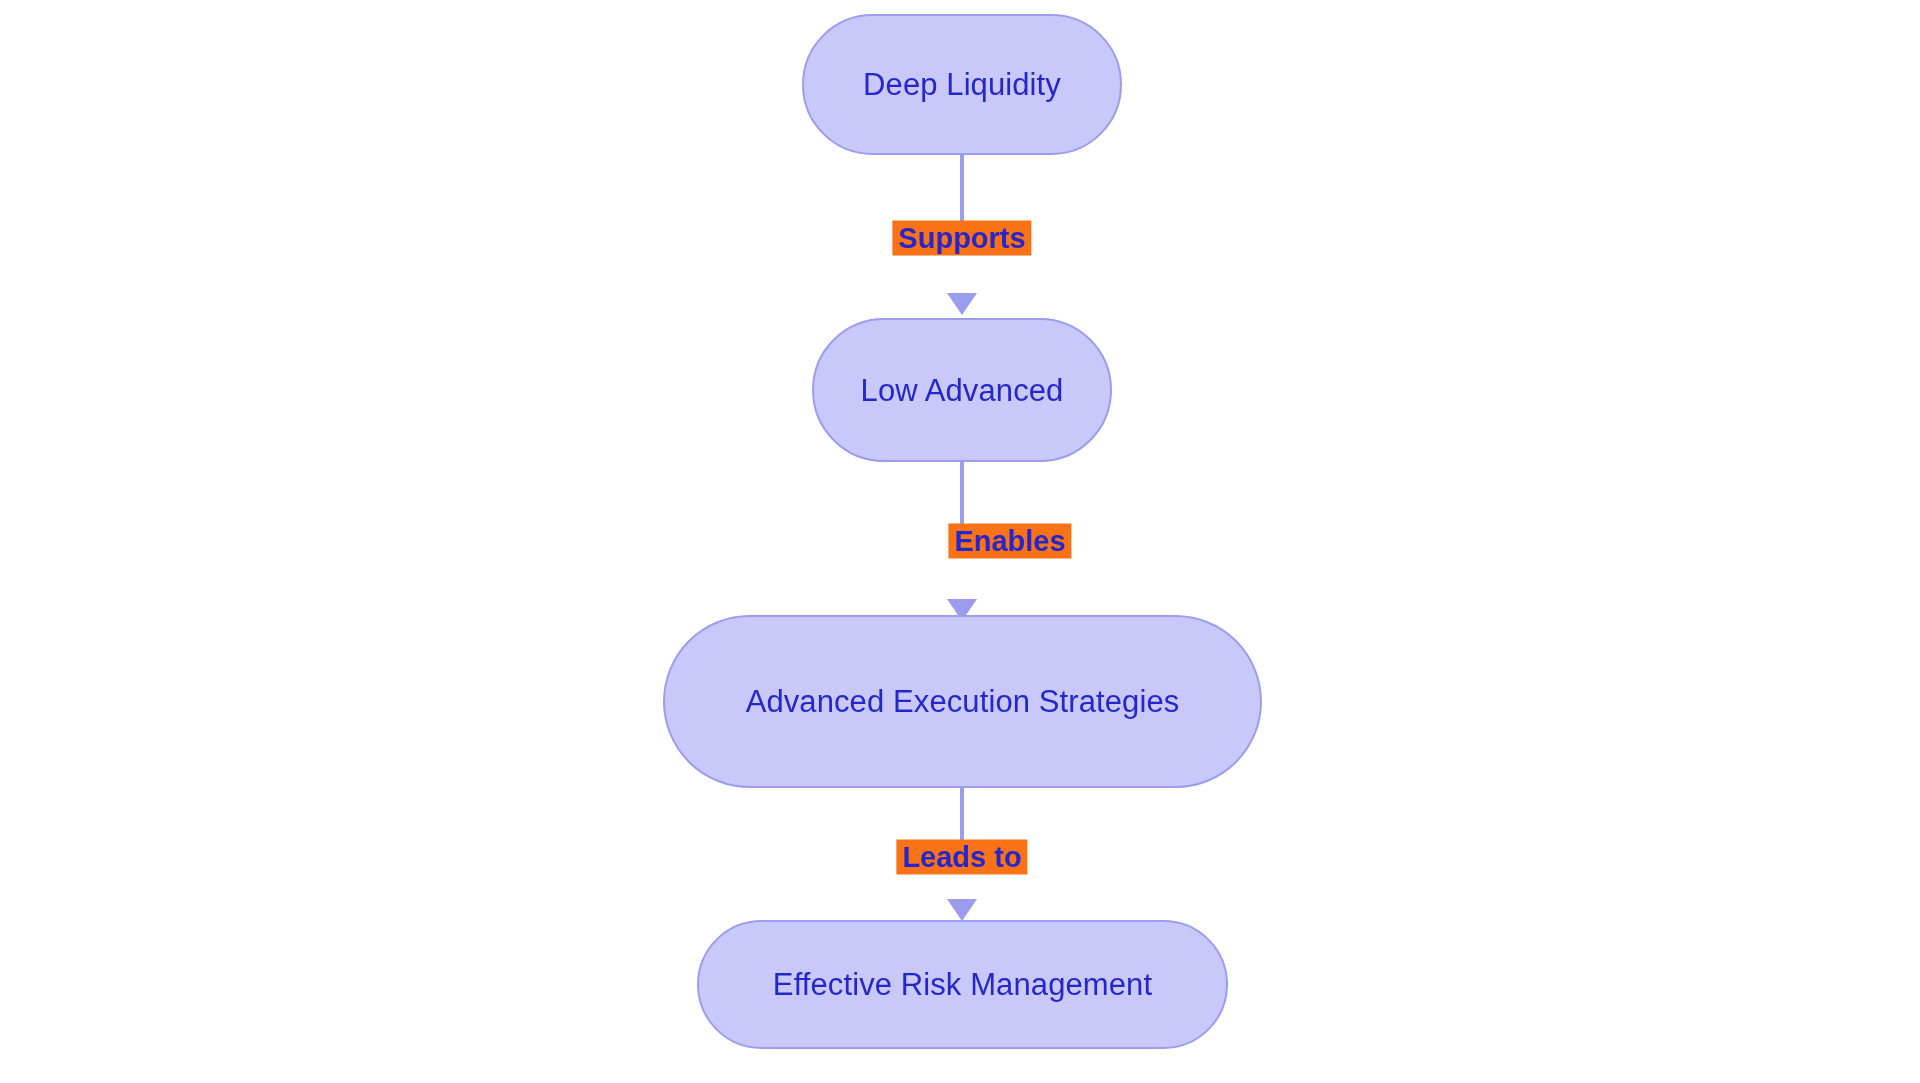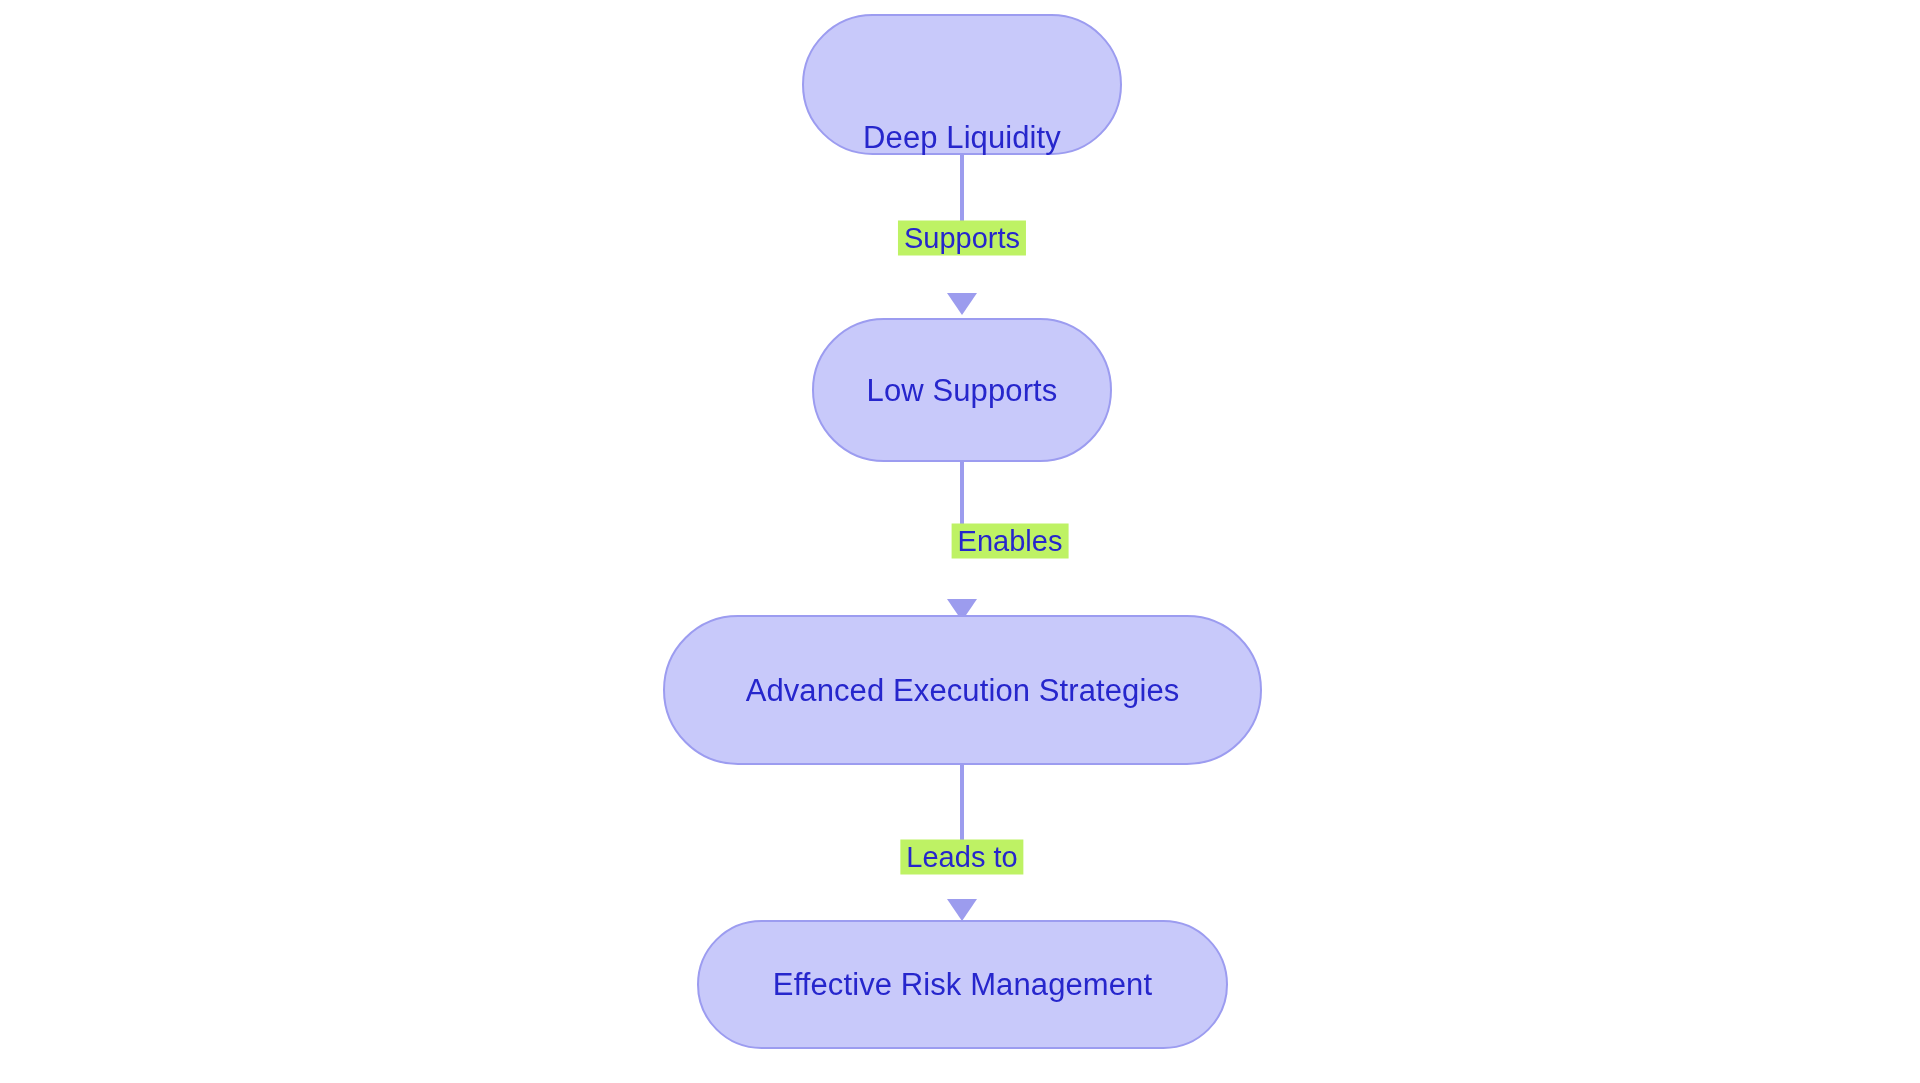--- a/index.html
+++ b/index.html
@@ -37,23 +37,23 @@
     color: #2626cc;
     font-family: "Liberation Sans", sans-serif;
     font-size: 31px;
     font-weight: 400;
     letter-spacing: 0.1px;
     line-height: 1;
     white-space: nowrap;
     text-align: center;
   }
 
-  #node-0 { left: 802px;  top: 14px;  width: 320px; height: 141px; align-items: flex-end; }
+  #node-0 { left: 802px;  top: 14px;  width: 320px; height: 141px; }
   #node-1 { left: 812px;  top: 318px; width: 300px; height: 144px; }
-  #node-2 { left: 663px;  top: 615px; width: 599px; height: 150px; justify-content: center; }
+  #node-2 { left: 663px;  top: 615px; width: 599px; height: 173px; justify-content: center; }
   #node-3 { left: 697px;  top: 920px; width: 531px; height: 129px; }
 
   
   .edge-line {
     position: absolute;
     width: 4px;
     background: #9c9cee;
     z-index: 1;
   }
   #edge-line-0 { left: 960px; top: 155px; height: 85px; }
@@ -71,25 +71,25 @@
     z-index: 2;
   }
   #edge-arrow-0 { left: 947px; top: 293px; }
   #edge-arrow-1 { left: 947px; top: 599px; }
   #edge-arrow-2 { left: 947px; top: 899px; }
 
   
   .edge-label {
     position: absolute;
     transform: translate(-50%, -50%);
-    background: #bef264;
+    background: #f97316;
     color: #2626cc;
     font-family: "Liberation Sans", sans-serif;
     font-size: 29px;
-    font-weight: 400;
+    font-weight: 700;
     line-height: 1;
     white-space: nowrap;
     padding: 3px 6px;
     z-index: 4;
   }
   #edge-label-0 { left: 962px; top: 238px; }
   #edge-label-1 { left: 962px; top: 541px; margin-left: 48px; }
   #edge-label-2 { left: 962px; top: 857px; }
 </style>
 </head>
@@ -99,21 +99,21 @@
 
   <div class="node" id="node-0">
     <span class="node-label">Deep Liquidity</span>
   </div>
 
   <div class="edge-line" id="edge-line-0"></div>
   <div class="edge-arrow" id="edge-arrow-0"></div>
   <div class="edge-label" id="edge-label-0">Supports</div>
 
   <div class="node" id="node-1">
-    <span class="node-label">Low Supports</span>
+    <span class="node-label">Low Advanced</span>
   </div>
 
   <div class="edge-line" id="edge-line-1"></div>
   <div class="edge-arrow" id="edge-arrow-1"></div>
   <div class="edge-label" id="edge-label-1">Enables</div>
 
   <div class="node" id="node-2">
     <span class="node-label">Advanced Execution Strategies</span>
   </div>
 

